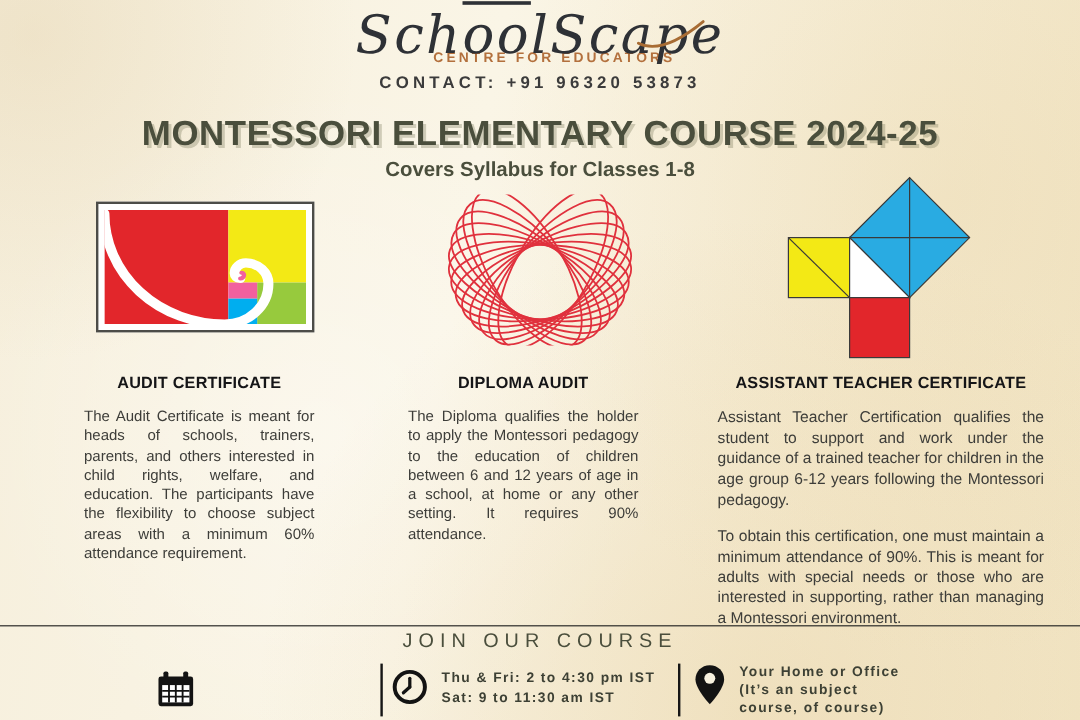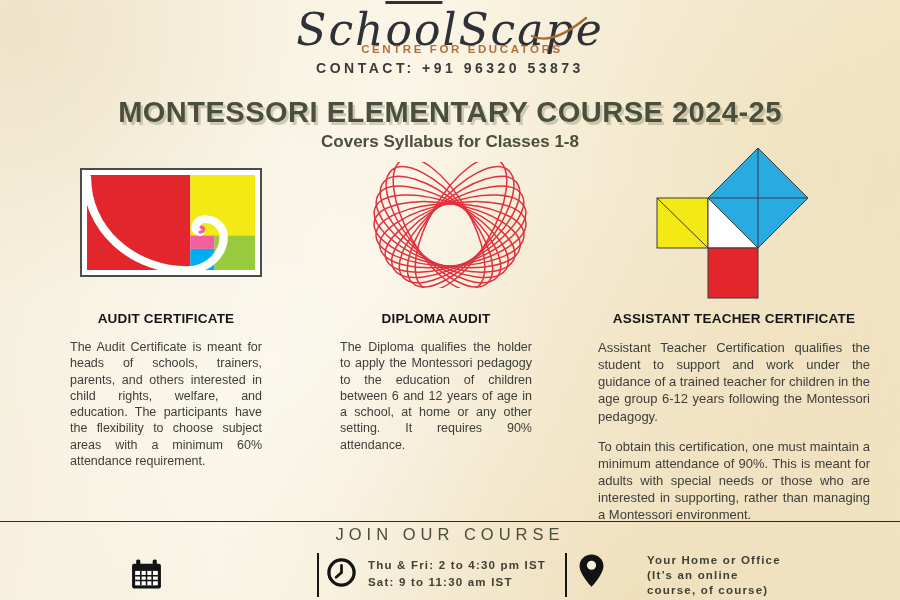--- a/index.html
+++ b/index.html
@@ -46,21 +46,21 @@
   
   .divider{position:absolute;left:0;top:521px;width:900px;height:1px;background:#2b2b28;}
   .footer-heading{position:absolute;top:525px;left:0;right:0;text-align:center;
     font-size:16.5px;font-weight:400;letter-spacing:5px;color:#4a4e3c;}
   .f-item{position:absolute;display:flex;gap:11px;align-items:flex-start;}
   .f-item .f-text{font-size:11.5px;font-weight:bold;letter-spacing:1.2px;
     line-height:1.5;color:#3d4034;white-space:nowrap;}
   .f-item-1{left:130px;top:557px;flex-direction:column;}
   .f-item-2{left:326px;top:557px;}
   .f-item-3{left:578px;top:553px;}
-  .f-item-3 .f-text{line-height:1.32;margin-left:31px;}
+  .f-item-3 .f-text{line-height:1.32;}
   .f-vline{position:absolute;top:553px;width:2px;height:44px;background:#161616;}
   .f-vline-1{left:317px;}
   .f-vline-2{left:565px;}
 </style>
 </head>
 <body>
 
 <div class="poster">
 
   <div class="brand">
@@ -170,18 +170,18 @@
 
   <div class="f-vline f-vline-2"></div>
 
   <div class="f-item f-item-3">
     <svg width="27" height="36" viewBox="0 0 26 34">
       <path d="M13 1 C6.4 1 1.5 6 1.5 12.2 c0 8 11.5 20 11.5 20 s11.5 -12 11.5 -20 C24.5 6 19.6 1 13 1 Z" fill="#131313"></path>
       <circle cx="13" cy="11.5" r="4.4" fill="#f7f1df"></circle>
     </svg>
     <div class="f-text">
       <div>Your Home or Office</div>
-      <div>(It’s an online</div>
+      <div>(It’s an subject</div>
       <div>course, of course)</div>
     </div>
   </div>
 
 </div>
 
 </body></html>

